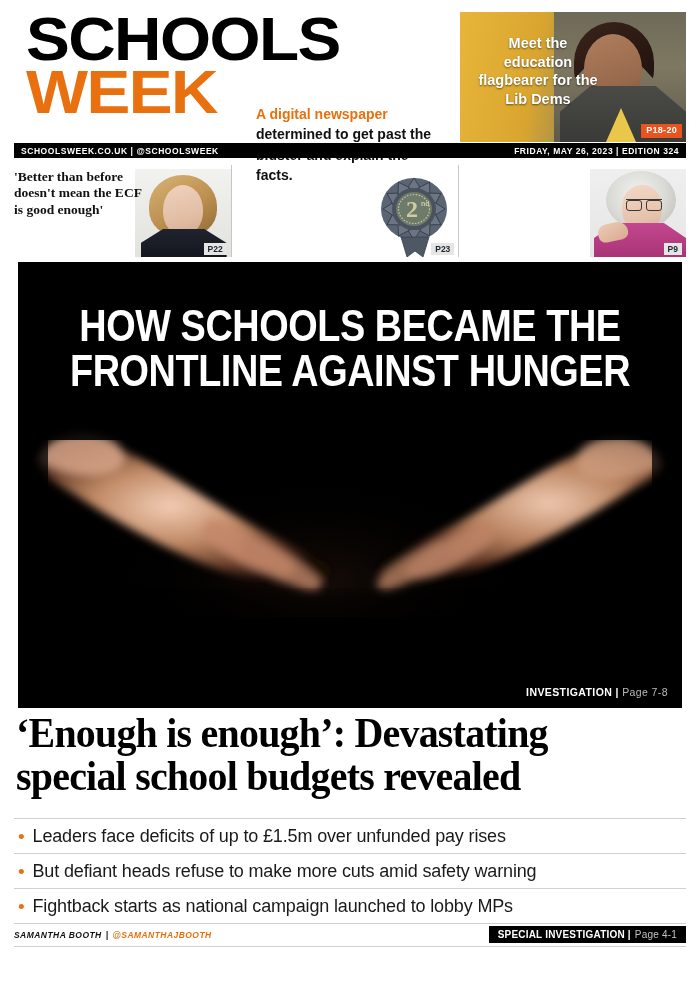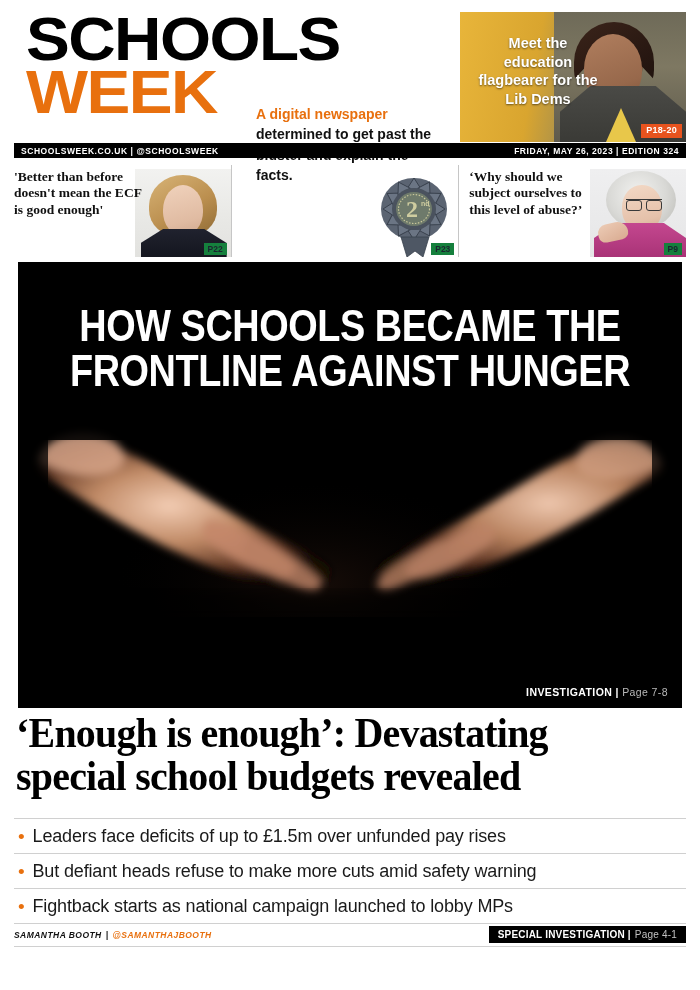--- a/index.html
+++ b/index.html
@@ -198,21 +198,21 @@
     line-height: 1.22;
     color: #111111;
     width: 128px;
     padding-top: 4px;
   }
   .teaser-badge {
     position: absolute;
     right: 4px;
     bottom: 2px;
     z-index: 4;
-    background: #15803d;
+    background: #e5e5e5;
     color: #1b2430;
     font-family: "Liberation Sans", sans-serif;
     font-size: 8.5px;
     font-weight: bold;
     padding: 2px 4px;
     line-height: 1;
   }
   .teaser-art {
     position: absolute;
     right: 0;
@@ -471,21 +471,20 @@
               <text x="7" y="-3" font-family="Liberation Sans, sans-serif" font-size="7" font-weight="bold" fill="#cfcda0">nd</text>
             </g>
             <path d="M-13,28 L-7,48 L1,42 L9,48 L15,28 Z" fill="#4e5764" stroke="#39414d" stroke-width="0.8"></path>
           </g>
         </svg>
       </div>
       <div class="teaser-badge">P23</div>
     </div>
 
     <div class="teaser">
-      <div class="teaser-text">‘Why should we subject ourselves to this level of abuse?’</div>
       <div class="teaser-art art-woman3">
         <div class="hair"></div>
         <div class="face"></div>
         <div class="glasses"></div>
         <div class="torso"></div>
         <div class="hand"></div>
       </div>
       <div class="teaser-badge">P9</div>
     </div>
   </div>

